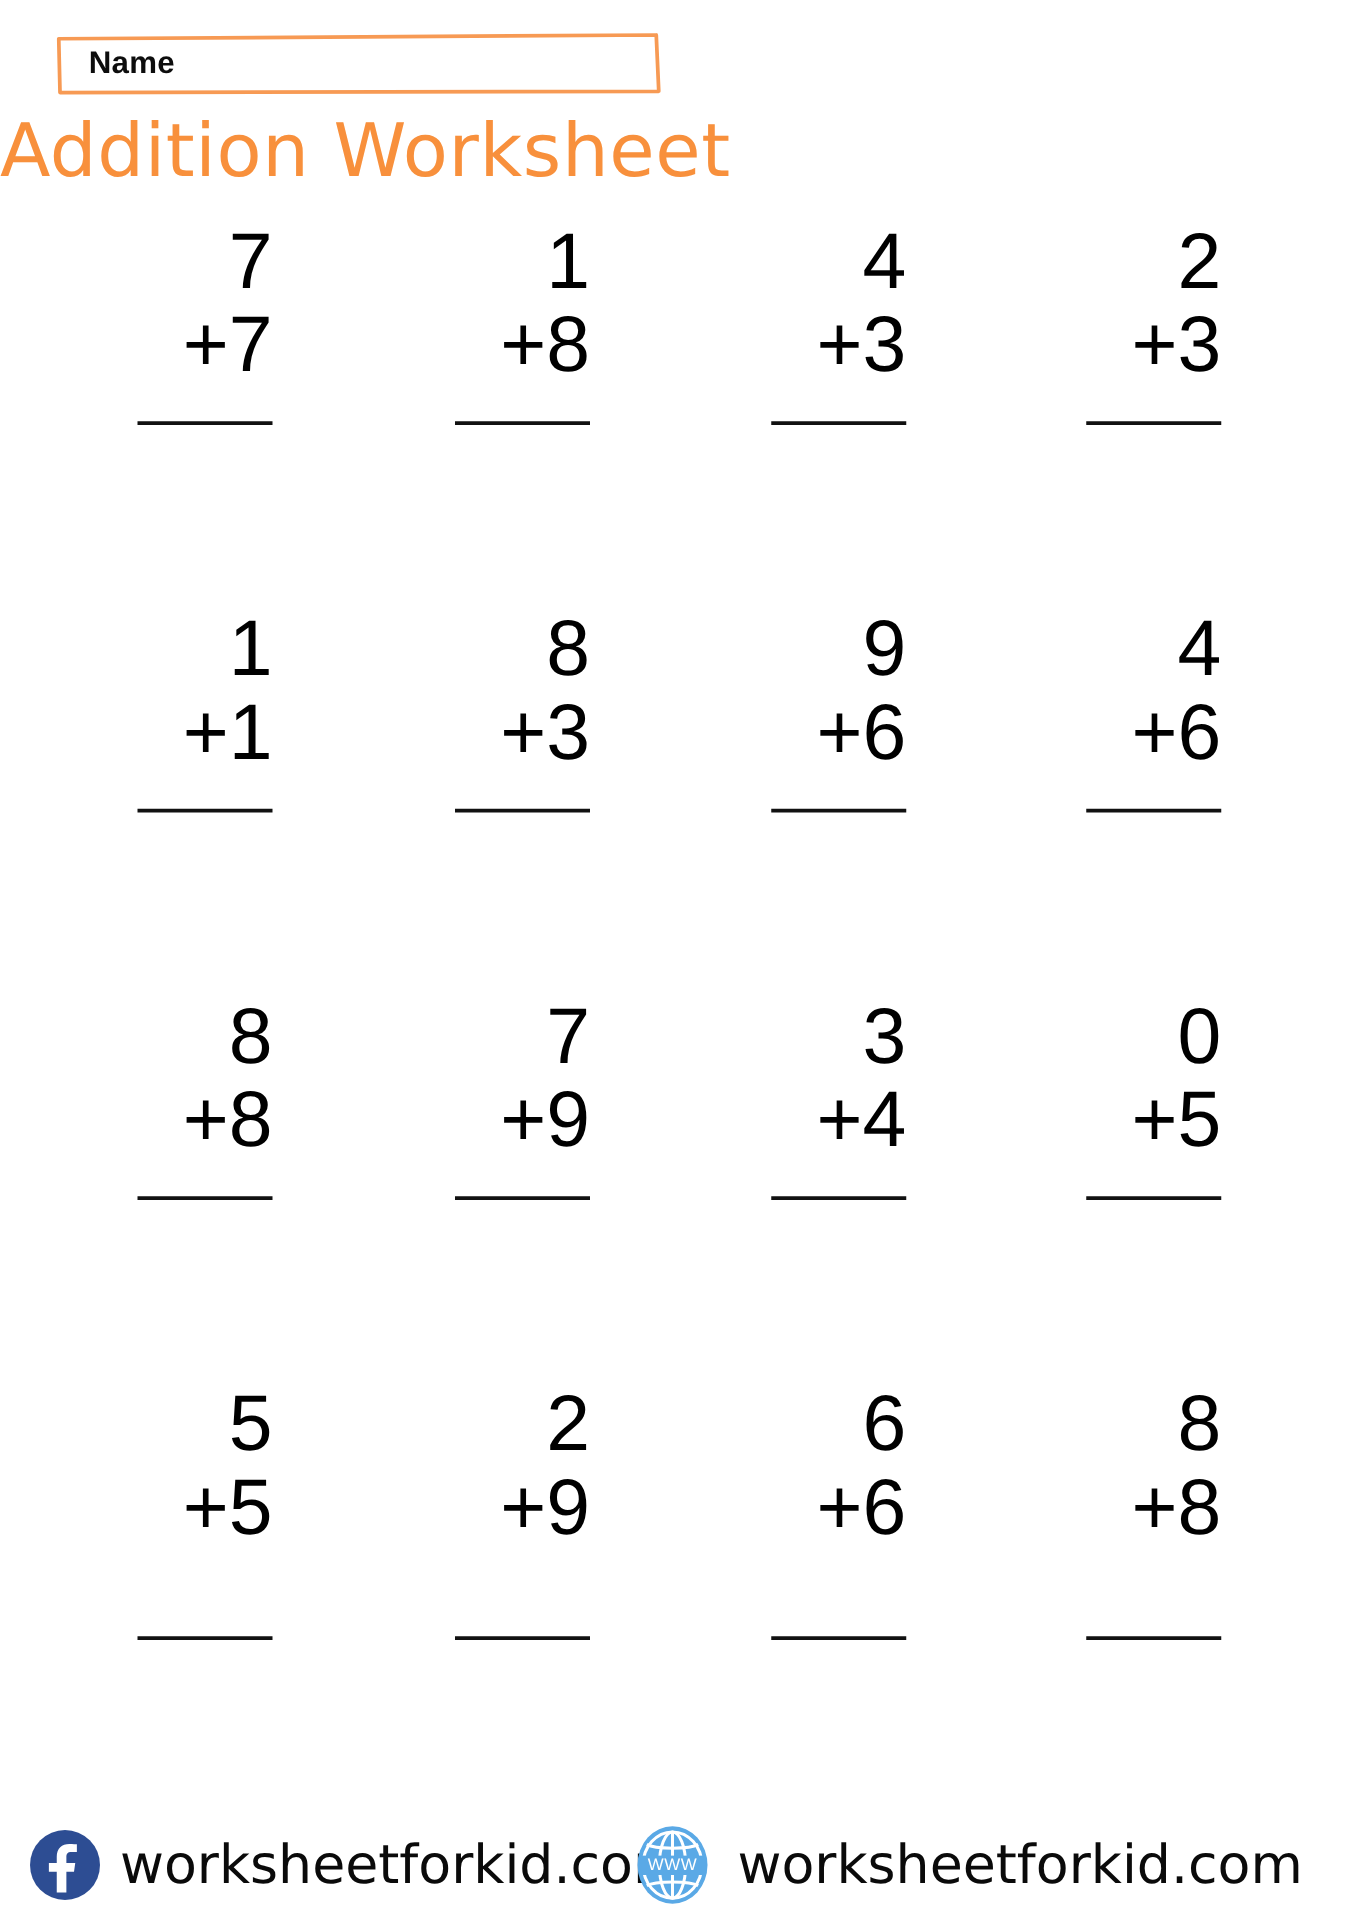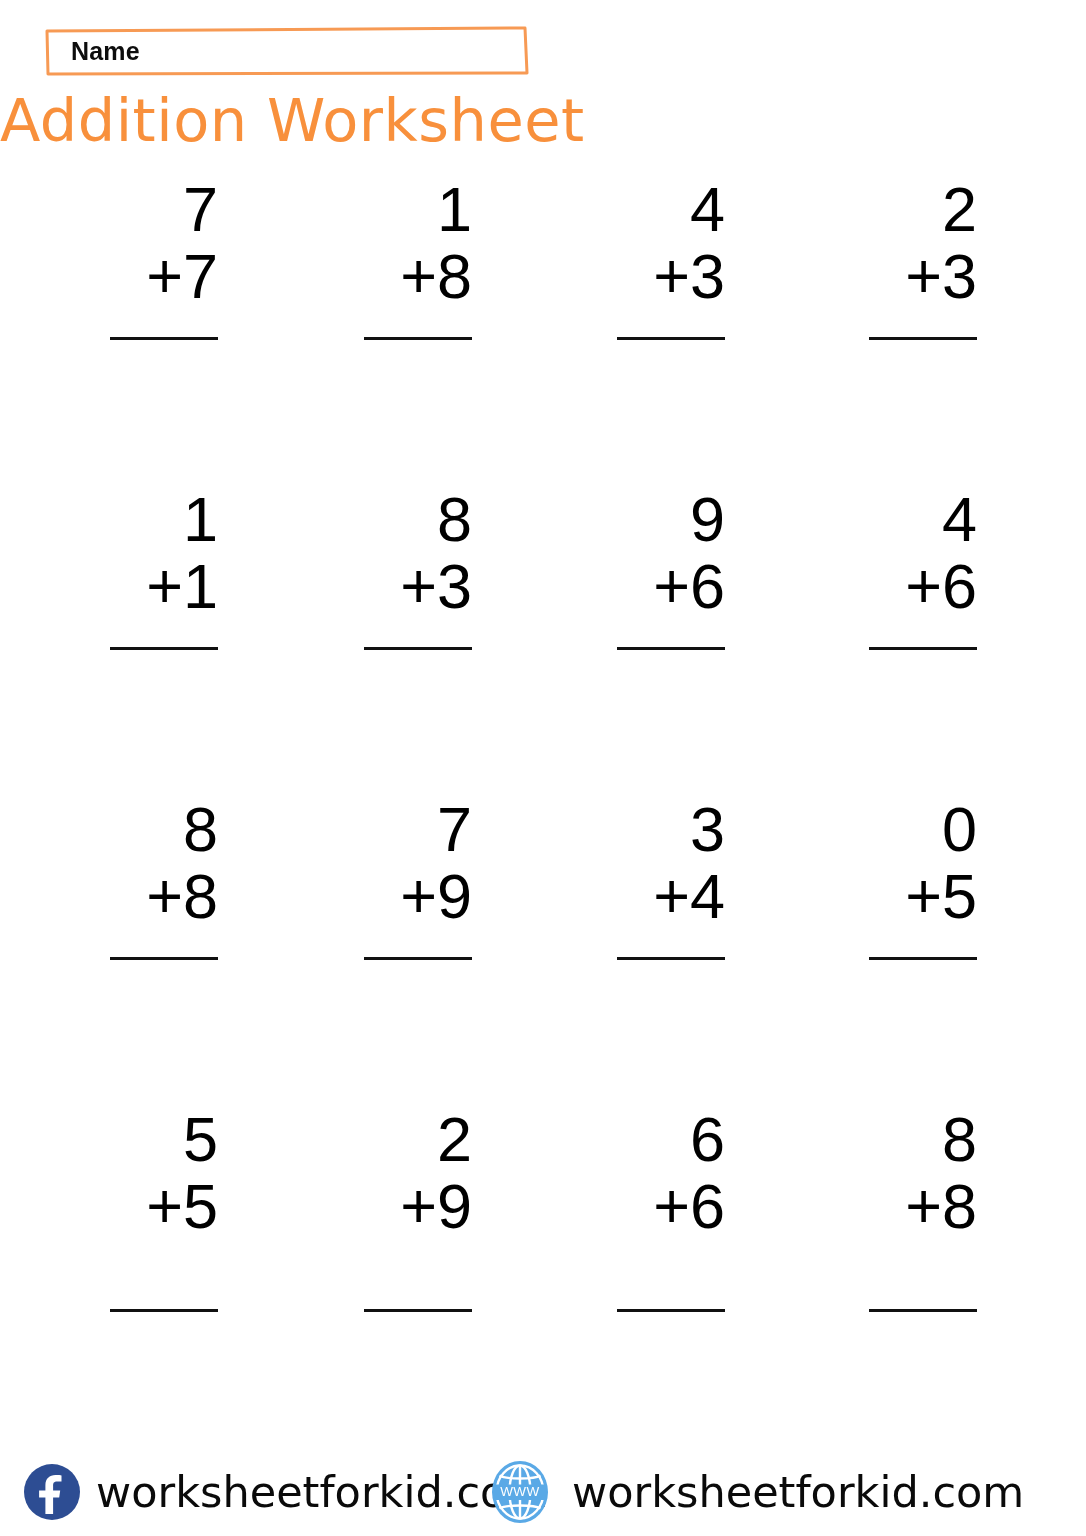--- a/index.html
+++ b/index.html
@@ -123,21 +123,21 @@
     height: 88px;
   }
   .footer-item {
     position: absolute;
     top: 0;
     display: flex;
     align-items: center;
     height: 88px;
   }
   #footer-left  { left: 24px; }
-  #footer-right { left: 490px; }
+  #footer-right { left: 508px; }
 
   .fb-icon {
     width: 56px;
     height: 56px;
     border-radius: 50%;
     background: #2d4d93;
     position: relative;
     flex: none;
   }
   .fb-icon .fb-f {

